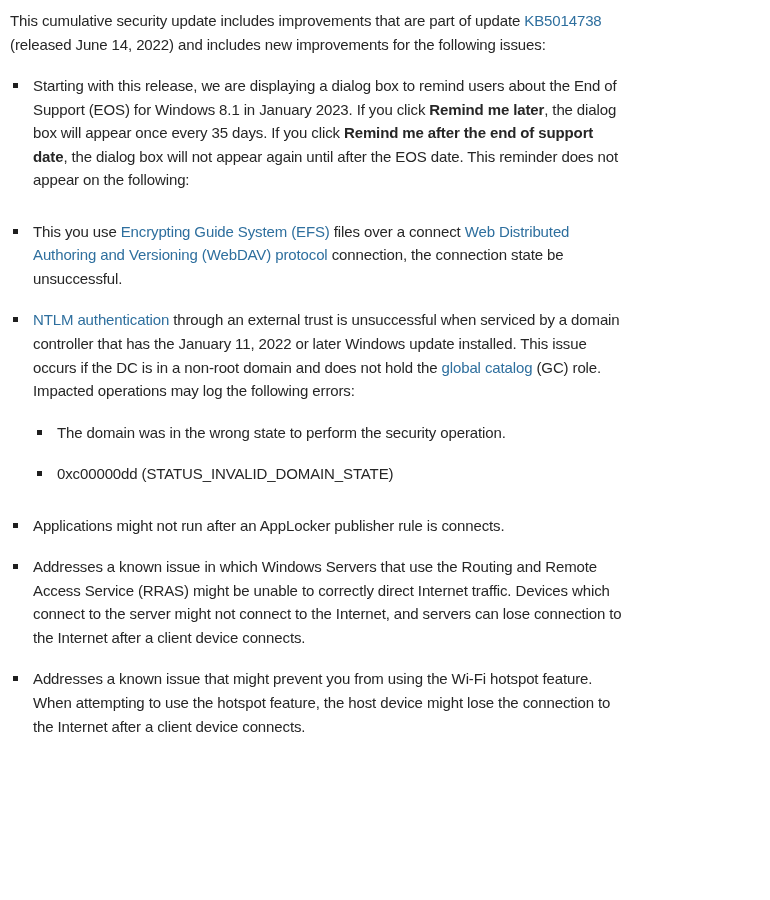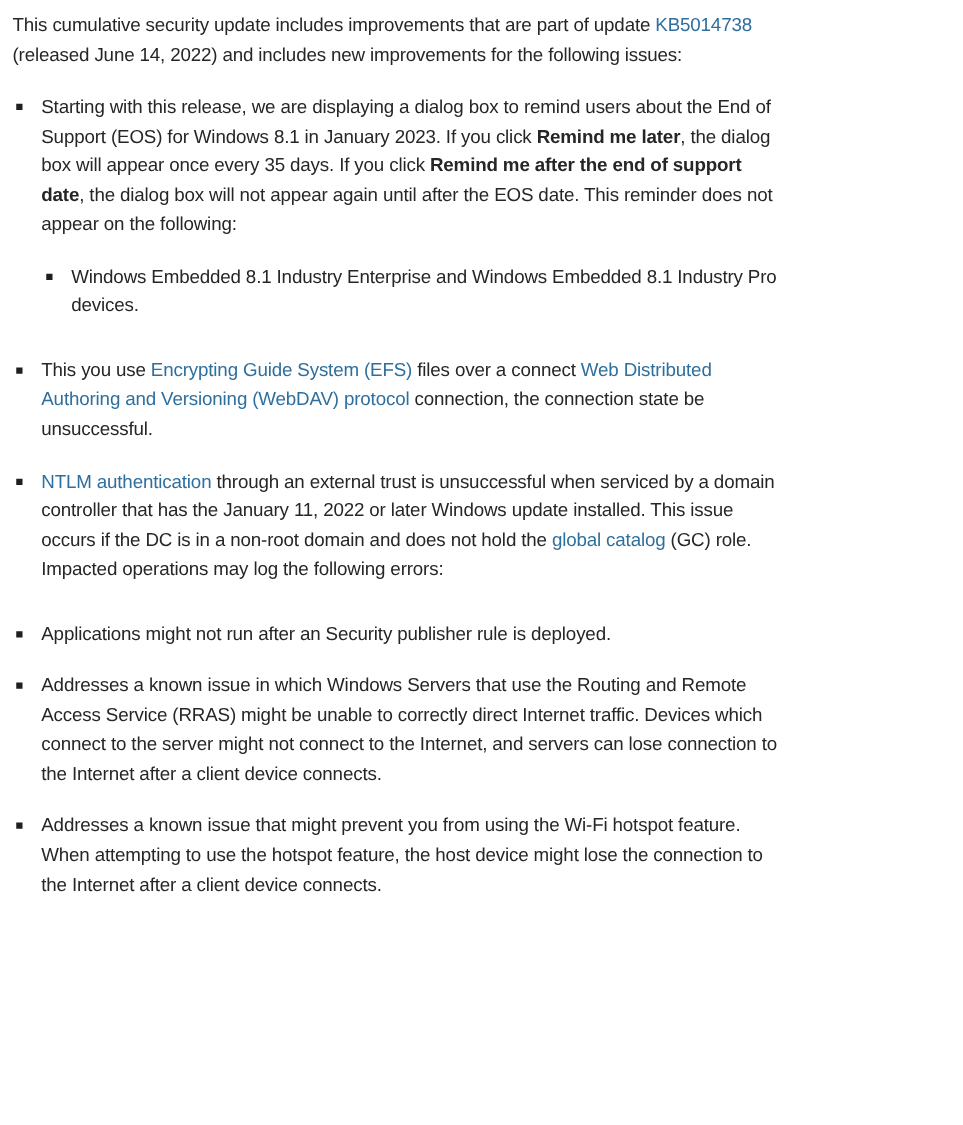--- a/index.html
+++ b/index.html
@@ -52,38 +52,42 @@
 </style>
 </head>
 <body>
 
 <div class="page">
   <p class="intro-paragraph" id="intro"><span>This cumulative security update includes improvements that are part of update </span><a href="#">KB5014738</a><span> (released June 14, 2022) and includes new improvements for the following issues:</span></p>
   <div class="issue-list" id="issues">
       <div class="issue">
         <span class="bullet"></span>
         <div class="issue-content"><span>Starting with this release, we are displaying a dialog box to remind users about the End of Support (EOS) for Windows 8.1 in January 2023. If you click </span><span class="bold">Remind me later</span><span>, the dialog box will appear once every 35 days. If you click </span><span class="bold">Remind me after the end of support date</span><span>, the dialog box will not appear again until after the EOS date. This reminder does not appear on the following:</span><div class="sub-list">
-            <div class="issue">
-              <span class="bullet"></span>
-              <div class="issue-content"><span>Windows Embedded 8.1 Industry Enterprise and Windows Embedded 8.1 Industry Pro devices.</span></div>
-            </div>
           </div></div>
       </div>
       <div class="issue">
         <span class="bullet"></span>
         <div class="issue-content"><span>This you use </span><a href="#">Encrypting Guide System (EFS)</a><span> files over a connect </span><a href="#">Web Distributed Authoring and Versioning (WebDAV) protocol</a><span> connection, the connection state be unsuccessful.</span></div>
       </div>
       <div class="issue">
         <span class="bullet"></span>
         <div class="issue-content"><a href="#">NTLM authentication</a><span> through an external trust is unsuccessful when serviced by a domain controller that has the January 11, 2022 or later Windows update installed. This issue occurs if the DC is in a non-root domain and does not hold the </span><a href="#">global catalog</a><span> (GC) role. Impacted operations may log the following errors:</span><div class="sub-list">
+            <div class="issue">
+              <span class="bullet"></span>
+              <div class="issue-content"><span>The domain was in the wrong state to perform the security operation.</span></div>
+            </div>
+            <div class="issue">
+              <span class="bullet"></span>
+              <div class="issue-content"><span>0xc00000dd (STATUS_INVALID_DOMAIN_STATE)</span></div>
+            </div>
           </div></div>
       </div>
       <div class="issue">
         <span class="bullet"></span>
-        <div class="issue-content"><span>Applications might not run after an Security publisher rule is deployed.</span></div>
+        <div class="issue-content"><span>Applications might not run after an AppLocker publisher rule is connects.</span></div>
       </div>
       <div class="issue">
         <span class="bullet"></span>
         <div class="issue-content"><span>Addresses a known issue in which Windows Servers that use the Routing and Remote Access Service (RRAS) might be unable to correctly direct Internet traffic. Devices which connect to the server might not connect to the Internet, and servers can lose connection to the Internet after a client device connects.</span></div>
       </div>
       <div class="issue">
         <span class="bullet"></span>
         <div class="issue-content"><span>Addresses a known issue that might prevent you from using the Wi-Fi hotspot feature. When attempting to use the hotspot feature, the host device might lose the connection to the Internet after a client device connects.</span></div>
       </div>
     </div>

